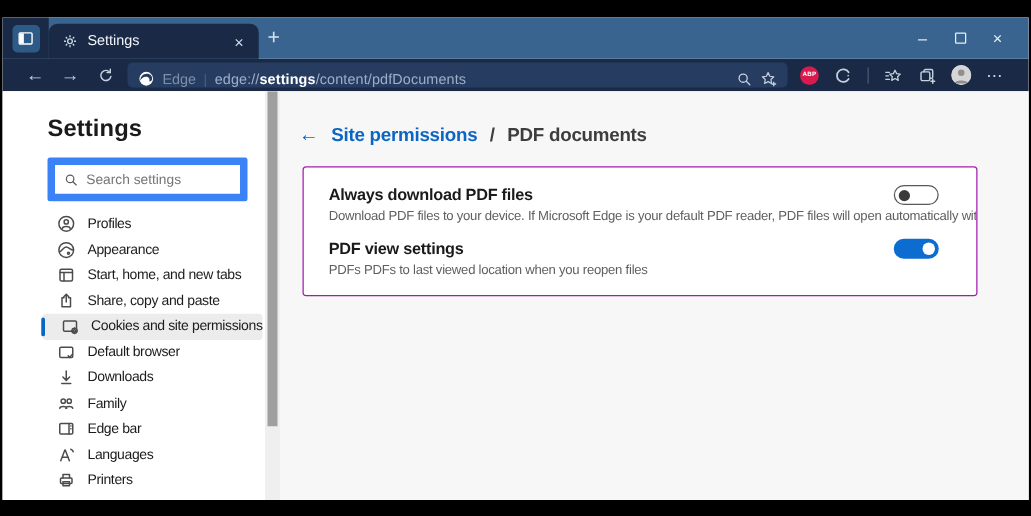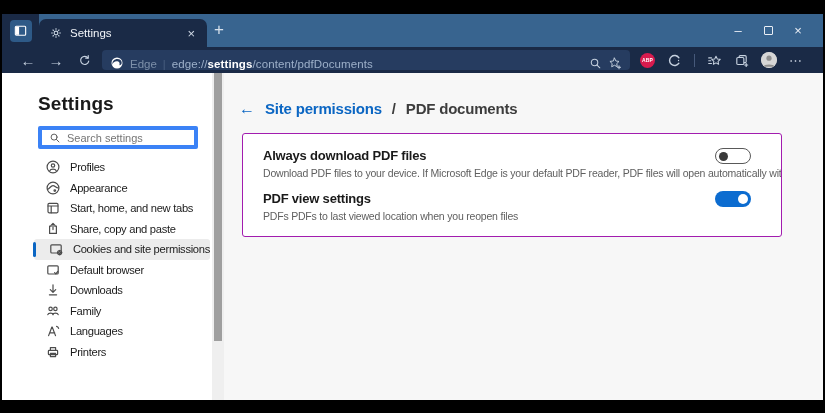--- a/index.html
+++ b/index.html
@@ -42,21 +42,21 @@
   .tb-ico{display:flex;align-items:center;justify-content:center;cursor:pointer;}
   .abp-badge{width:15px;height:15px;border-radius:50%;background:var(--abp-red);color:#fff;font-size:5px;font-weight:700;display:flex;align-items:center;justify-content:center;letter-spacing:.2px;}
   .tb-sep{width:1px;height:13px;background:#46597a;}
   .avatar{width:16px;height:16px;border-radius:50%;overflow:hidden;background:#d6d6d6;position:relative;cursor:pointer;}
   .ellipsis{color:#cfd8e4;font-size:13px;cursor:pointer;letter-spacing:1px;}
 
   
   .content{flex:1;display:flex;background:#f7f7f7;overflow:hidden;}
   .sidebar{width:210px;background:#fff;flex:none;position:relative;}
   .sb-title{margin:20px 0 0 36px;font-size:19px;font-weight:700;color:#1a1a1a;letter-spacing:.1px;}
-  .searchbox{margin:11px 0 0 36px;width:160px;height:23px;background:#fff;border:4px solid #3b82f6;border-radius:2px;display:flex;align-items:center;gap:6px;padding:0 7px;}
+  .searchbox{margin:11px 0 0 36px;width:160px;height:35px;background:#fff;border:6px solid #3b82f6;border-radius:2px;display:flex;align-items:center;gap:6px;padding:0 7px;}
   .searchbox input{border:none;outline:none;flex:1;font-size:11px;color:#1a1a1a;font-family:"Liberation Sans",sans-serif;background:transparent;width:100%;}
   .searchbox input::placeholder{color:#757575;}
   .nav-list{margin-top:8px;}
   .nav-item{height:20.5px;margin-left:32px;width:176px;display:flex;align-items:center;gap:9px;padding-left:11px;border-radius:3px;position:relative;cursor:pointer;}
   .nav-item .nav-ico{width:16px;height:16px;color:#4c4c4c;flex:none;display:flex;align-items:center;justify-content:center;}
   .nav-item .nav-label{font-size:11.2px;letter-spacing:-.3px;color:#1b1b1b;white-space:nowrap;}
   .nav-item.selected{background:#ececec;justify-content:flex-end;}
   .nav-item.selected::before{content:"";position:absolute;left:-1px;top:3px;bottom:3px;width:3px;border-radius:2px;background:var(--accent);}
   .sb-scroll{width:12px;background:#efefef;flex:none;position:relative;}
   .sb-thumb{position:absolute;top:0;left:2px;width:8px;height:268px;background:#9f9f9f;}
@@ -274,20 +274,29 @@
                 <circle cx="5.6" cy="5.9" r="1.7"></circle>
                 <circle cx="10.4" cy="5.9" r="1.7"></circle>
                 <path d="M2.8 11.6c.5-1.9 5.1-1.9 5.6 0M7.6 11.6c.5-1.9 5.1-1.9 5.6 0"></path>
               </svg>
             </span>
     <span class="nav-label">Family</span>
   </div>
           <div class="nav-item">
     <span class="nav-ico">
               <svg width="16" height="16" viewBox="0 0 16 16" fill="none" stroke="currentColor" stroke-width="1.2" stroke-linecap="round" stroke-linejoin="round">
+                <rect x="2.8" y="3.8" width="10.4" height="8.4" rx="1"></rect>
+                <path d="M10.2 3.8v8.4M11.7 5.8h.1M11.7 8h.1"></path>
+              </svg>
+            </span>
+    <span class="nav-label">Edge bar</span>
+  </div>
+          <div class="nav-item">
+    <span class="nav-ico">
+              <svg width="16" height="16" viewBox="0 0 16 16" fill="none" stroke="currentColor" stroke-width="1.2" stroke-linecap="round" stroke-linejoin="round">
                 <path d="M3.6 12.6 6.9 4h.3l3.3 8.6M4.8 9.8h4.9"></path>
                 <path d="M11.6 3.4c1 .3 1.8 1 2 2"></path>
               </svg>
             </span>
     <span class="nav-label">Languages</span>
   </div>
           <div class="nav-item">
     <span class="nav-ico">
               <svg width="16" height="16" viewBox="0 0 16 16" fill="none" stroke="currentColor" stroke-width="1.2" stroke-linecap="round" stroke-linejoin="round">
                 <rect x="3.4" y="6.3" width="9.2" height="4.4" rx="0.8"></rect>

